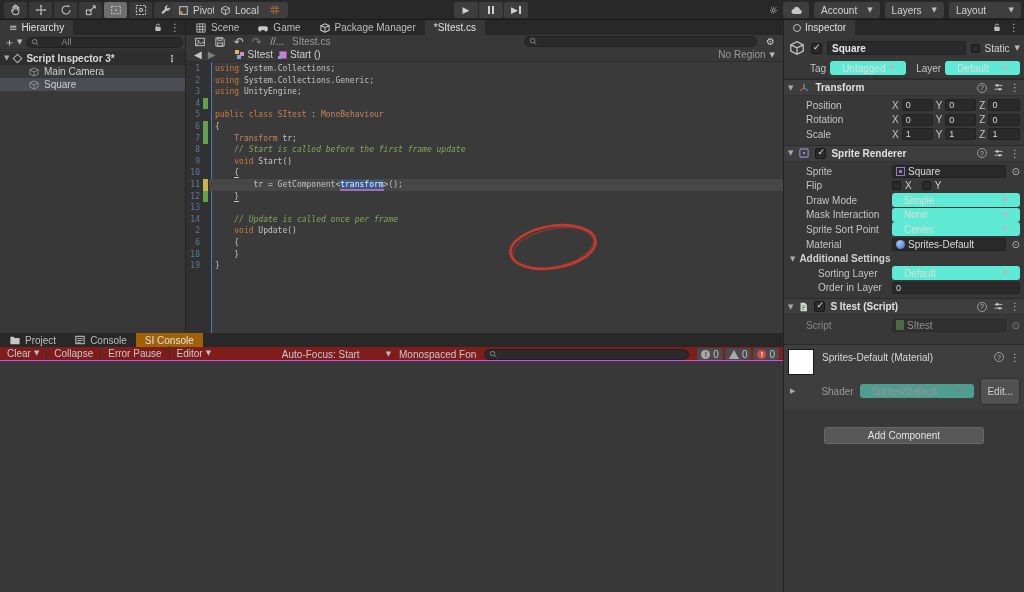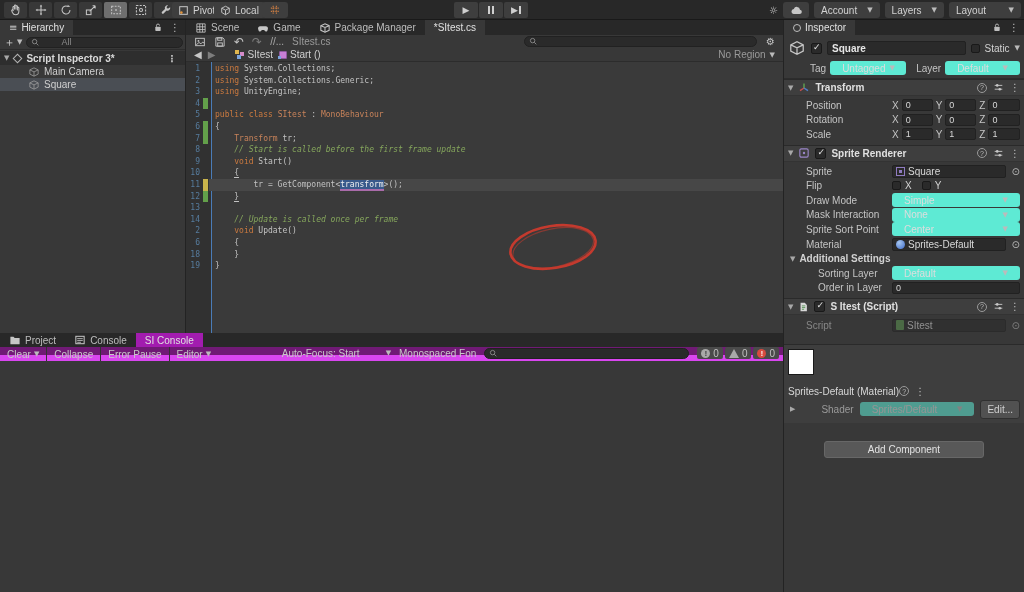--- a/index.html
+++ b/index.html
@@ -100,23 +100,23 @@
   .tok-c { color:#85A65C; font-style:italic; }
   .tok-b { color:#6897BB; }
   .tok-u { color:#C2C2C2; border-bottom:1px solid #C2C2C2; }
   .tok-sel { color:#EFEFEF; background:#38598C; border-bottom:2px solid #A96BA9; }
   #ellipse-annot { position:absolute; left:318px; top:157px; pointer-events:none; }
 
   
   #console { position:absolute; left:0; top:333px; width:783px; height:259px; background:#383838; }
   #console .tabstrip { left:0; top:0; height:14px;align-items:flex-end; }
   #console .tab { height:14px; }
-  #console .tab.active { background:#a21caf; }
-  #c-toolbar { position:absolute; left:0; top:14px; width:100%; height:14px; background:#701a75;
-               border-bottom:6px solid #d946ef; display:flex; align-items:flex-start; color:#C8C8C8; }
+  #console .tab.active { background:#a16207; }
+  #c-toolbar { position:absolute; left:0; top:14px; width:100%; height:14px; background:#7f1d1d;
+               border-bottom:1px solid #d946ef; display:flex; align-items:flex-end; color:#C8C8C8; }
   .cbtn { display:flex; align-items:center; gap:3px; padding:0 7px; height:14px; border-right:1px solid #333; }
   #c-right { margin-left:auto; display:flex; align-items:center; gap:8px; padding-right:4px; }
   #c-search { width:205px; height:11px; background:#2A2A2A; border:1px solid #212121; border-radius:6px;
               display:flex; align-items:center; gap:3px; padding:0 4px; }
   #c-search input { flex:1; background:transparent; border:none; outline:none; color:#CCC; font-size:9px; min-width:0; }
   #badges { display:flex; gap:2px; }
   .badge { display:flex; align-items:center; gap:3px; background:#4A4A4A; border-radius:2px;
            padding:0 4px; height:12px; color:#C0C0C0; }
   .ic-info { width:9px; height:9px; border-radius:50%; background:#A9A9A9; color:#333; font-size:7px;
              font-weight:bold; display:flex; align-items:center; justify-content:center; }
@@ -157,25 +157,25 @@
               display:flex; align-items:center; gap:3px; padding:0 3px; color:#D8D8D8; min-width:0; }
   .picker { color:#B8B8B8; font-family:"DejaVu Sans",sans-serif; font-size:10px; margin-left:3px; }
   .colorbar { flex:1; height:11px; background:#FFFFFF; border:1px solid #1A1A1A; }
   .sph { width:9px; height:9px; border-radius:50%; flex:none;
          background:radial-gradient(circle at 35% 30%, #A6C6EF, #3D6BC9); }
   .spricon { width:9px; height:9px; border:1px solid #8F7BC0; position:relative; flex:none; }
   .spricon::after { content:""; position:absolute; left:2px; top:2px; width:3px; height:3px; background:#8F7BC0; }
   .scrfileicon { width:8px; height:10px; background:#5C9450; border-radius:1px; flex:none; }
   .grayed { opacity:0.55; }
   .mat-sec { margin-top:7px; border-top:1px solid #2A2A2A; background:#3E3E3E; padding-bottom:4px; }
-  .mat-head { display:flex; align-items:flex-start; gap:8px; padding:4px 4px 0 4px;flex-direction:column; }
+  .mat-head { display:flex; align-items:flex-start; gap:8px; padding:4px 4px 0 4px; }
   .swatch { width:26px; height:26px; background:#FFFFFF; border:1px solid #1A1A1A; flex:none; }
   .mat-title { flex:1; padding-top:3px; color:#D8D8D8; display:flex; }
   .mat-row { display:flex; align-items:center; gap:6px; padding:3px 4px 0 6px; color:#9A9A9A; }
-  .editbtn { height:19px; background:#515151; border:1px solid #303030; border-radius:3px;
+  .editbtn { height:27px; background:#515151; border:1px solid #303030; border-radius:3px;
              padding:0 6px; display:flex; align-items:center; color:#CFCFCF; }
   #addcomp { margin:18px auto 0 auto; width:160px; height:17px; background:#585858;
              border:1px solid #676767; border-radius:3px; display:flex; align-items:center;
              justify-content:center; color:#E2E2E2; }
 
   
   .vdiv { position:absolute; top:20px; bottom:0; width:1px; background:#232323; }
 </style>
 </head>
 <body>

